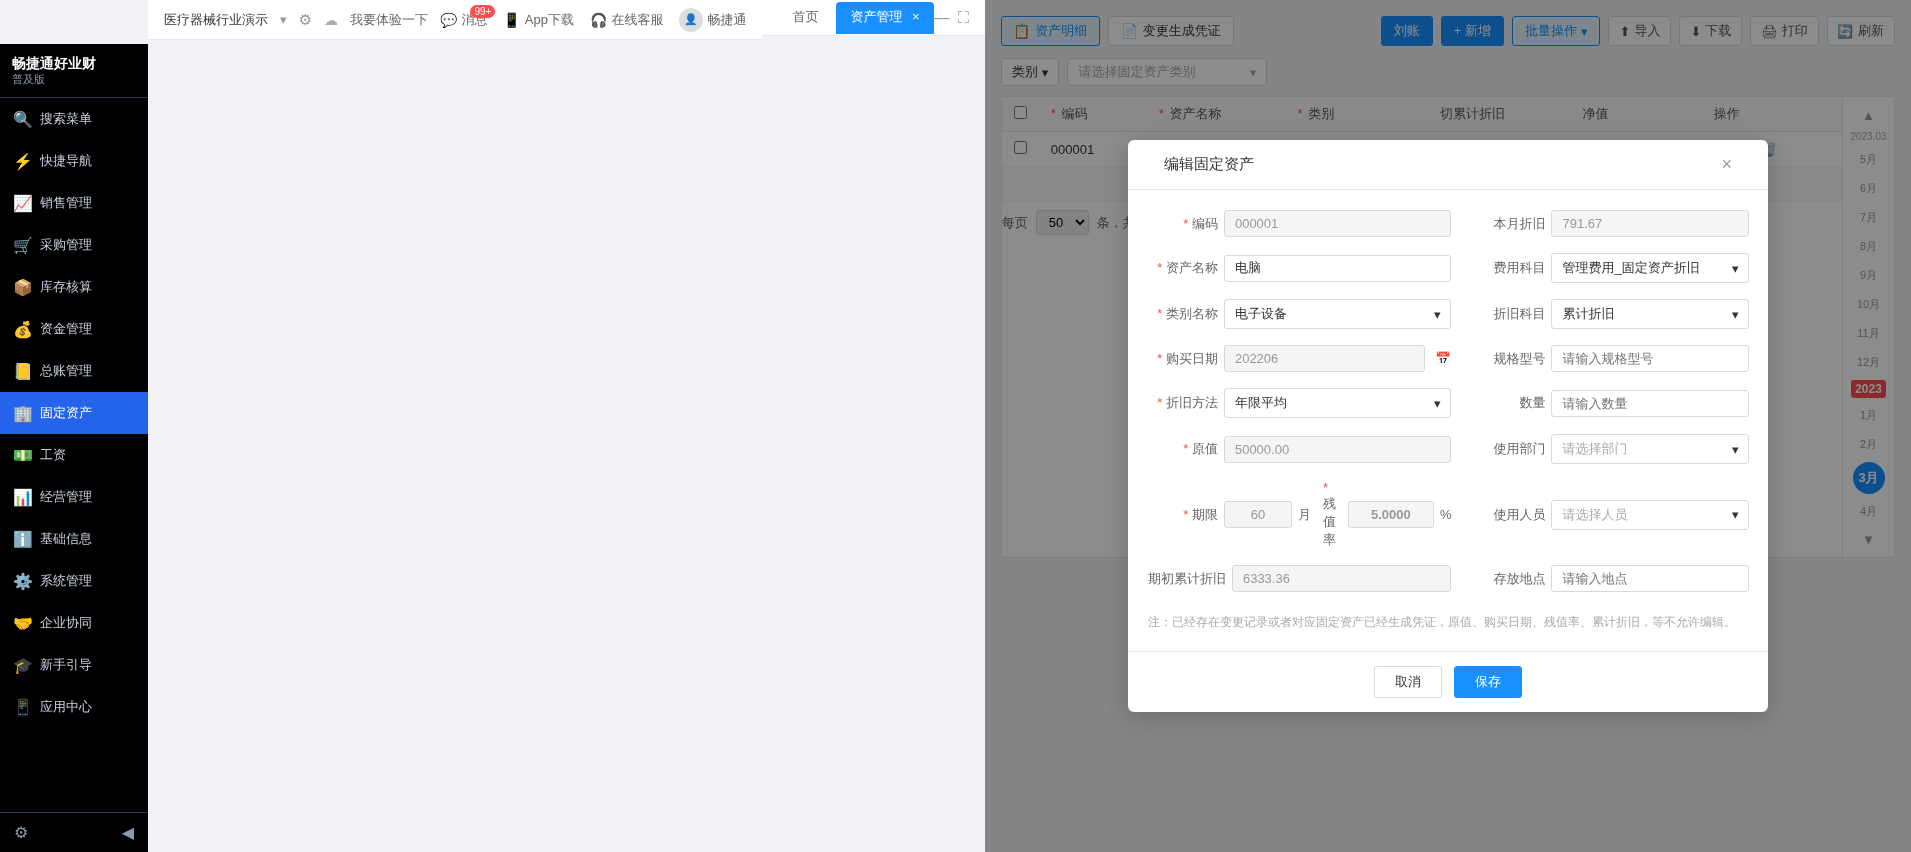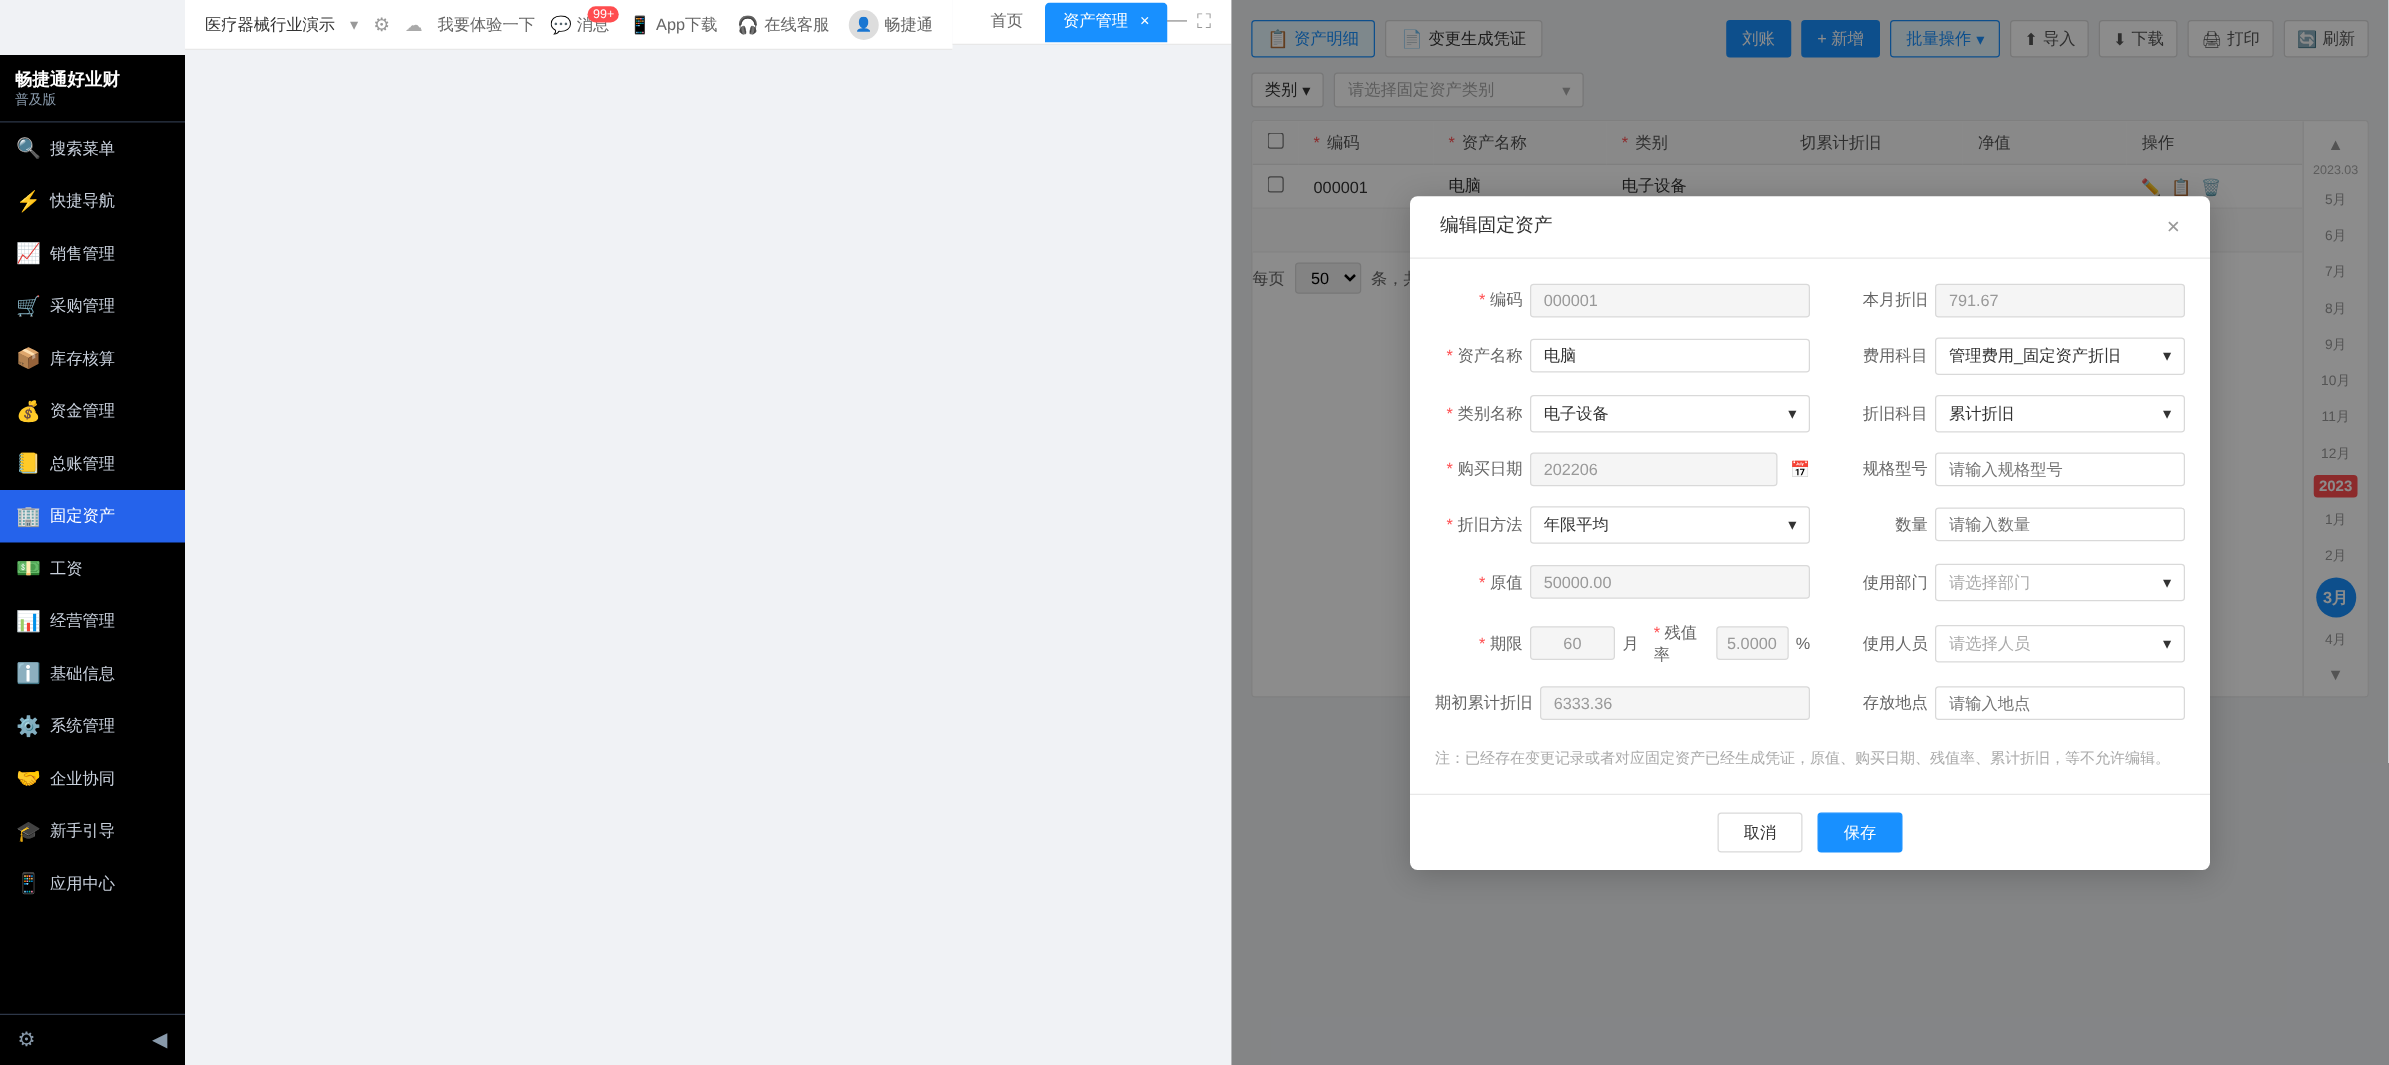--- a/index.html
+++ b/index.html
@@ -61,21 +61,21 @@
     .required-star { color: #ff4d4f; margin-right: 2px; }
 
     
     .right-sidebar { width: 48px; background: #fff; border-left: 1px solid #e8e8e8; display: flex; flex-direction: column; align-items: center; padding: 8px 0; gap: 6px; }
     .cal-item { display: flex; flex-direction: column; align-items: center; font-size: 11px; color: #999; padding: 4px; cursor: pointer; width: 40px; text-align: center; }
     .cal-item.today { background: #1890ff; color: #fff; border-radius: 4px; }
 
     
     .modal-overlay { position: absolute; top: 0; left: 0; right: 0; bottom: 0; background: rgba(0,0,0,0.45); z-index: 1000; display: flex; align-items: center; justify-content: center; }
     .modal { background: #fff; border-radius: 6px; width: 640px; box-shadow: 0 4px 24px rgba(0,0,0,0.2); }
-    .modal-header { padding: 14px 24px; border-bottom: 1px solid #e8e8e8; display: flex; justify-content: space-between; }
+    .modal-header { padding: 14px 36px; border-bottom: 1px solid #e8e8e8; display: flex; align-items: center; justify-content: space-between; }
     .modal-title { font-size: 15px; font-weight: 500; color: #333; }
     .modal-close { color: #999; cursor: pointer; font-size: 18px; }
     .modal-body { padding: 20px; }
     .modal-footer { padding: 14px 20px; border-top: 1px solid #e8e8e8; display: flex; justify-content: center; gap: 12px; }
 
     
     .form-grid { display: grid; grid-template-columns: 1fr 1fr; gap: 16px 24px; }
     .form-field { display: flex; align-items: center; gap: 6px; }
     .form-label { min-width: 70px; text-align: right; color: #666; font-size: 13px; white-space: nowrap; }
     .required-mark { color: #ff4d4f; }
@@ -492,21 +492,21 @@
                   <span class="required-mark">*</span>
                   <span>期限</span>
                 </span>
                 <div class="period-row">
                   <input class="period-input form-input disabled" type="text" value="60" style="width: 68px; background: rgb(245, 245, 245); text-align: center;">
                   <span class="period-unit">月</span>
                   <span style="margin: 0 6px; color:#666;">
                     <span class="required-mark">*</span>
                     <span>残值率</span>
                   </span>
-                  <input class="residual-input form-input disabled" type="text" value="5.0000" style="width: 58px; background: rgb(245, 245, 245); text-align: center;">
+                  <input class="residual-input form-input disabled" type="text" value="5.0000" style="width: 86px; background: rgb(245, 245, 245); text-align: center; font-weight: bold;">
                   <span class="residual-pct">%</span>
                 </div>
               </div>
 
               <div class="form-field">
                 <span class="form-label">使用人员</span>
                 <div class="form-select">
                   <span class="form-select-placeholder">请选择人员</span>
                   <span>▾</span>
                 </div>

